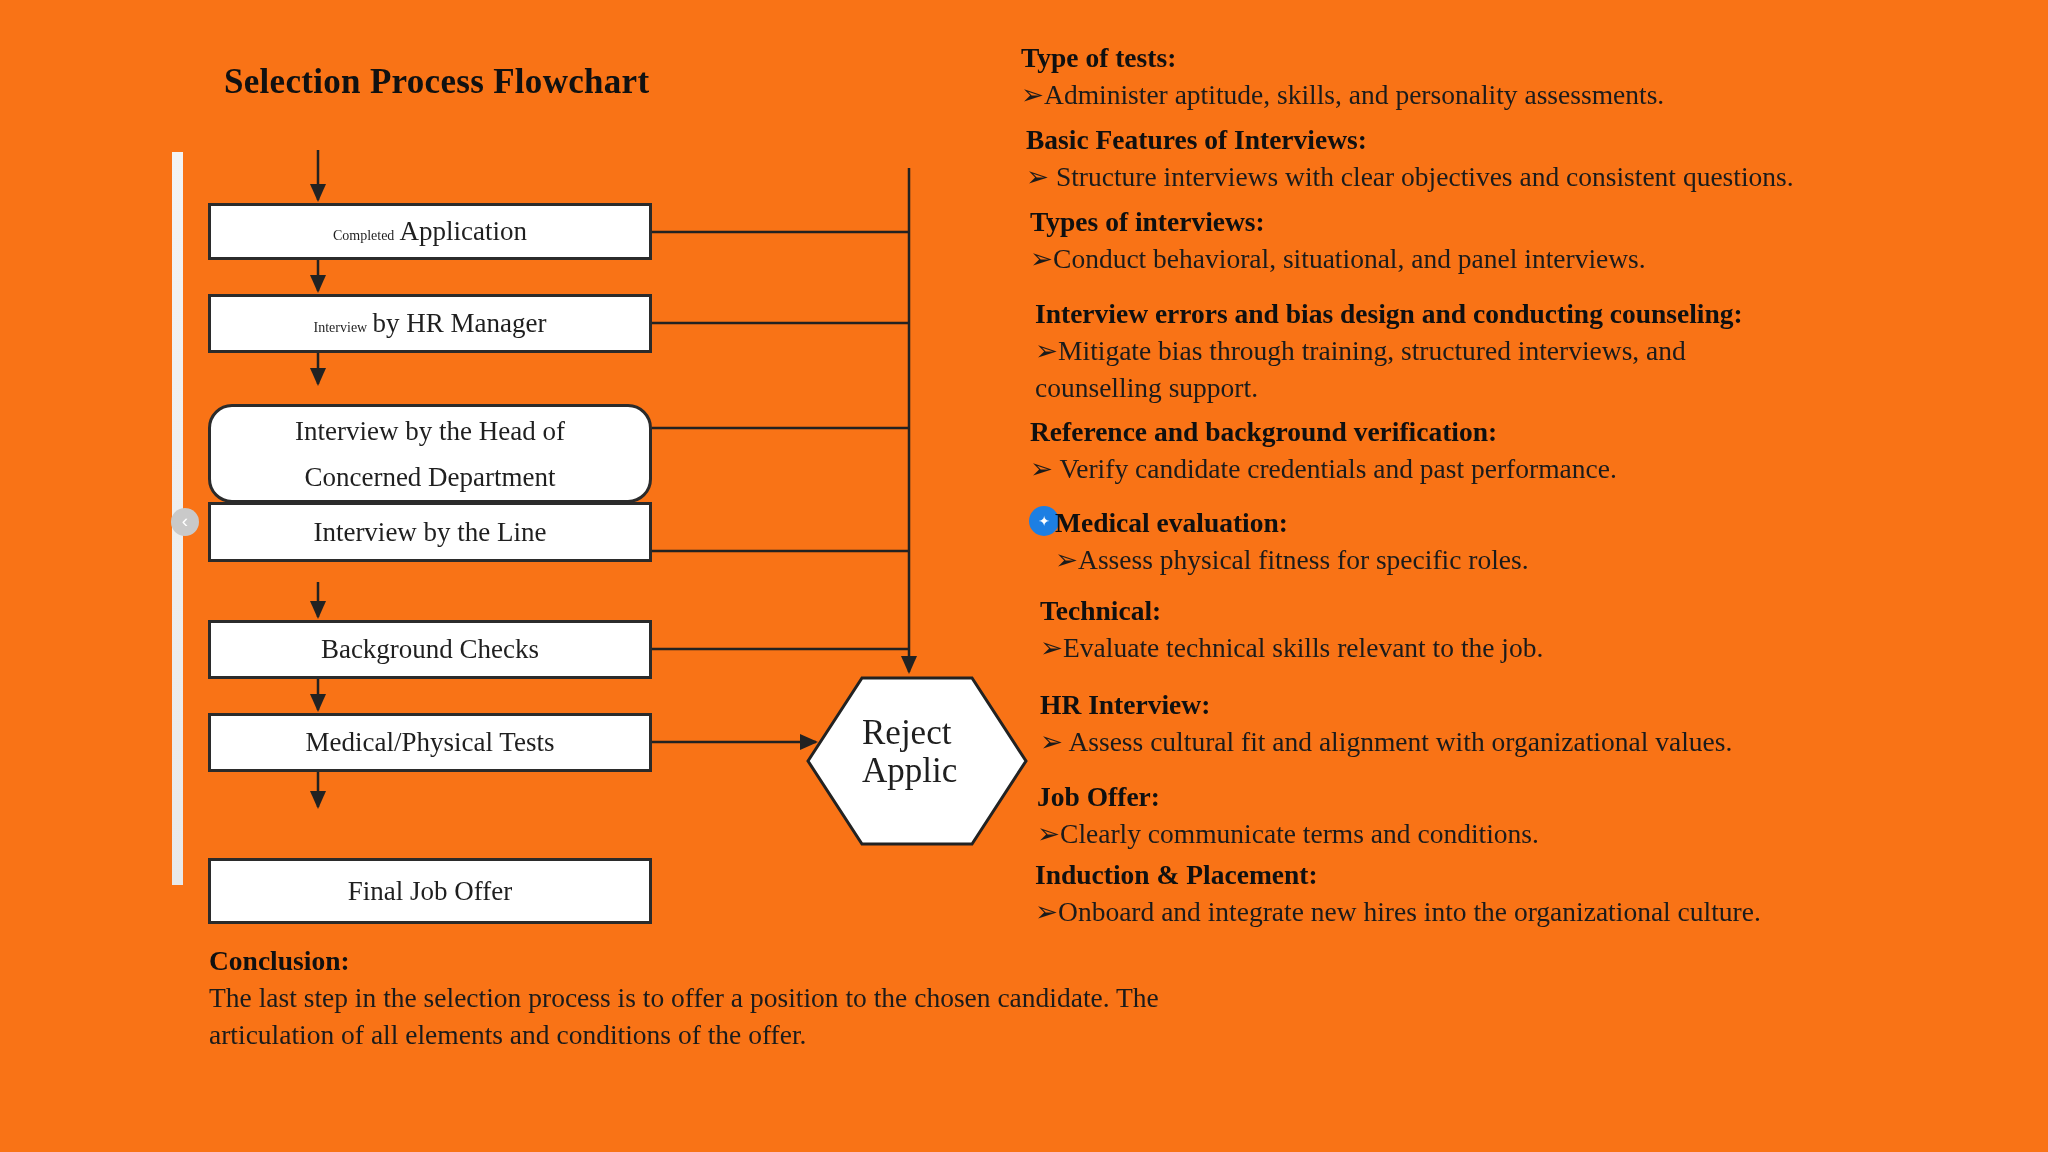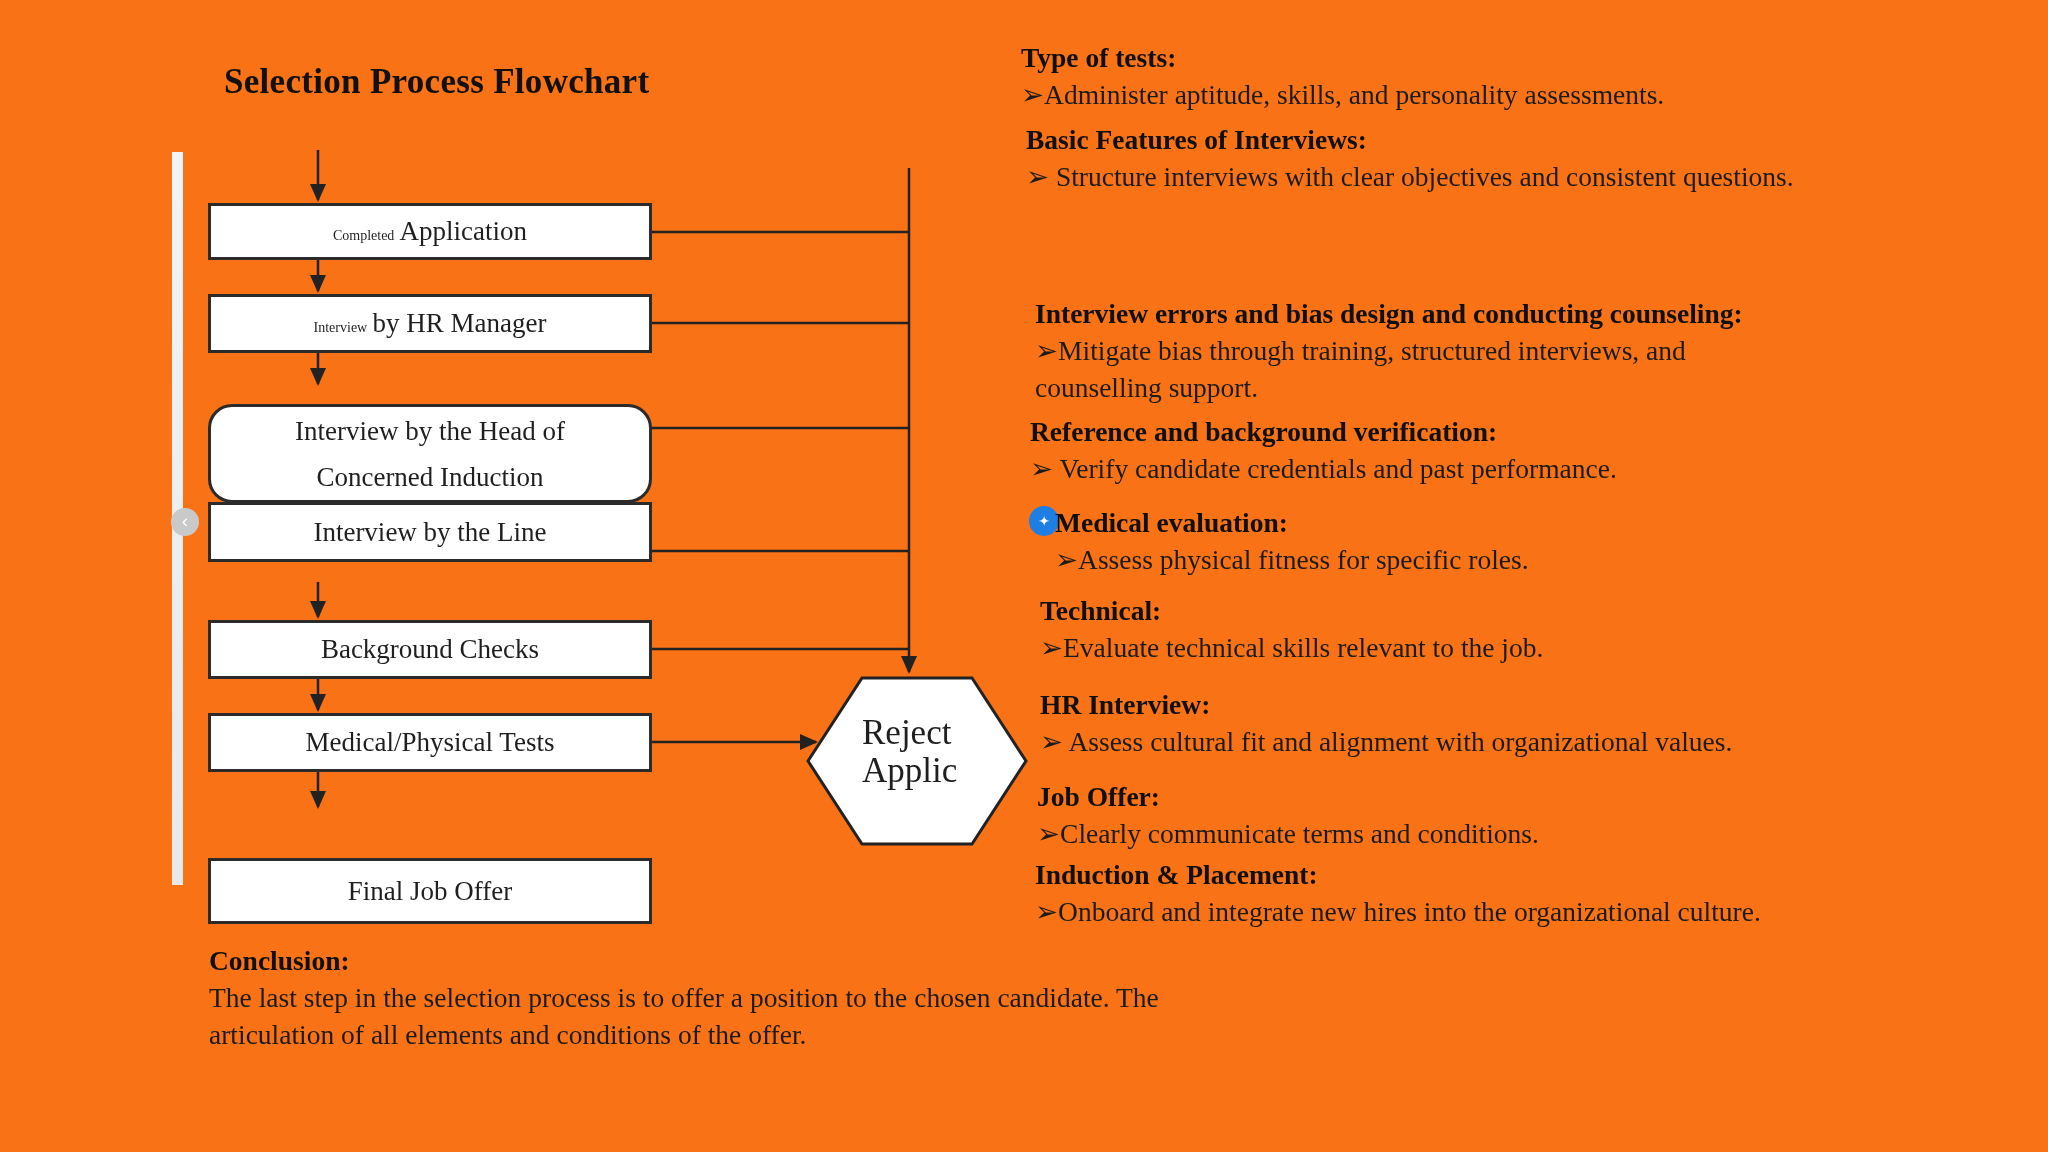--- a/index.html
+++ b/index.html
@@ -208,21 +208,21 @@
   </svg>
 
   <div class="fbox b0">
     <span class="lab"><span class="small">Completed</span><span class="main">Application</span></span>
   </div>
   <div class="fbox b1">
     <span class="lab"><span class="small">Interview</span><span class="main">by HR Manager</span></span>
   </div>
   <div class="fbox b2 two">
     <span class="main">Interview by the Head of</span>
-    <span class="main">Concerned Induction</span>
+    <span class="main">Concerned Department</span>
   </div>
   <div class="fbox b3">
     <span class="lab"><span class="small"></span><span class="main">Interview by the Line</span></span>
   </div>
   <div class="fbox b4">
     <span class="lab"><span class="small"></span><span class="main">Background Checks</span></span>
   </div>
   <div class="fbox b5">
     <span class="lab"><span class="small"></span><span class="main">Medical/Physical Tests</span></span>
   </div>
@@ -235,20 +235,24 @@
     <div>Applic</div>
   </div>
 
   <div class="note-sec s0">
     <div class="note-heading"><span class="ht">Type of tests:</span></div>
     <div class="note-line">➢Administer aptitude, skills, and personality assessments.</div>
   </div>
   <div class="note-sec s1">
     <div class="note-heading"><span class="ht">Basic Features of Interviews:</span></div>
     <div class="note-line">➢ Structure interviews with clear objectives and consistent questions.</div>
+  </div>
+  <div class="note-sec s2">
+    <div class="note-heading"><span class="ht">Types of interviews:</span></div>
+    <div class="note-line">➢Conduct behavioral, situational, and panel interviews.</div>
   </div>
   <div class="note-sec s3">
     <div class="note-heading"><span class="ht">Interview errors and bias design and conducting counseling:</span></div>
     <div class="note-line">➢Mitigate bias through training, structured interviews, and</div>
     <div class="note-line">counselling support.</div>
   </div>
   <div class="note-sec s4">
     <div class="note-heading"><span class="ht">Reference and background verification:</span></div>
     <div class="note-line">➢ Verify candidate credentials and past performance.</div>
   </div>

